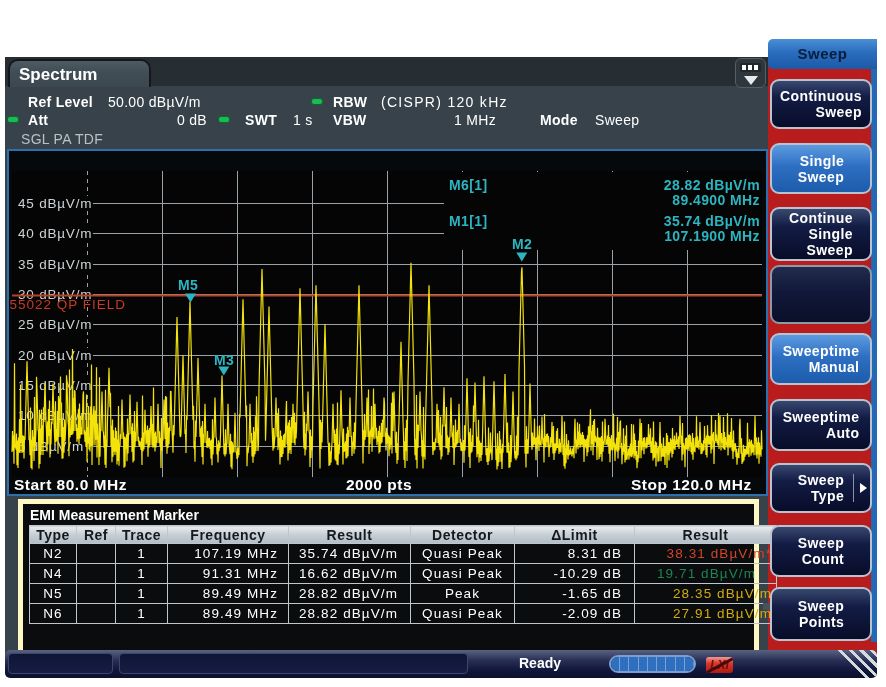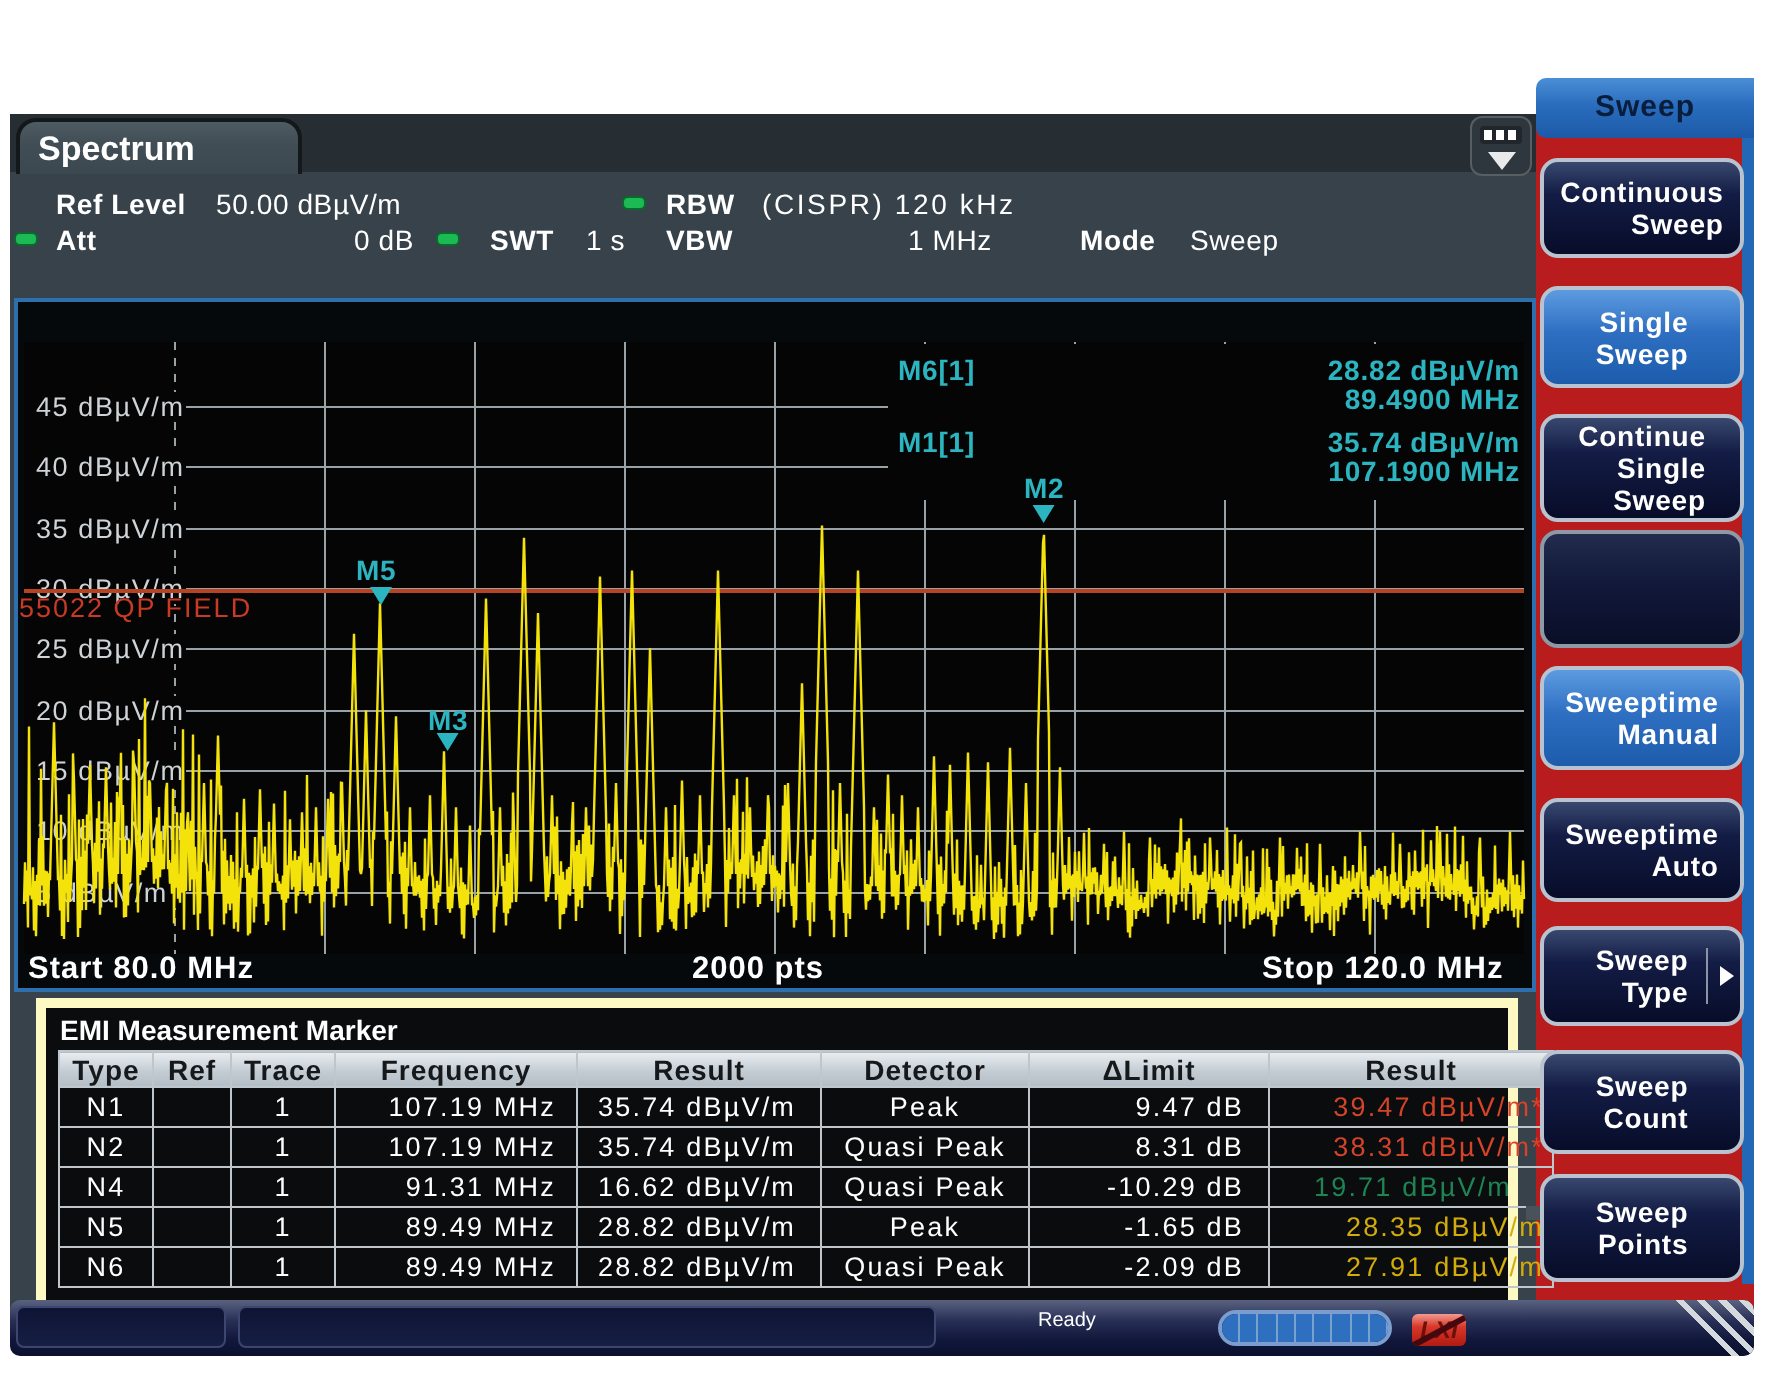--- a/index.html
+++ b/index.html
@@ -61,20 +61,23 @@
       <span class="abs b" style="left:23px;">Att</span>
       <span class="abs" style="left:172px;">0 dB</span>
       <span class="led" style="left:213px;top:4px;"></span>
       <span class="abs b" style="left:240px;">SWT</span>
         <span class="abs" style="left:288px;">1 s</span>
       <span class="abs b" style="left:328px;">VBW</span>
       <span class="abs" style="left:449px;">1 MHz</span>
       <span class="abs b" style="left:535px;">Mode</span>
         <span class="abs" style="left:590px;">Sweep</span>
     </div>
+    <div class="abs hrow" style="top:74px;color:#b9c1c5;">
+      <span class="abs" style="left:16px;">SGL PA TDF</span>
+    </div>
 
     <div class="abs" id="chartbox"></div>
     <svg class="abs" id="plot" style="left:7px;top:114px;overflow:visible;" width="750" height="306" viewBox="12 153 750 306">
       <rect x="12" y="153" width="750" height="306" fill="#050505"></rect>
       <g stroke="#99a3a7" stroke-width="1">
         <line x1="87.5" y1="153" x2="87.5" y2="459" stroke-dasharray="4 4"></line>
         <line x1="162.5" y1="153" x2="162.5" y2="459"></line>
         <line x1="237.5" y1="153" x2="237.5" y2="459"></line>
         <line x1="312.5" y1="153" x2="312.5" y2="459"></line>
         <line x1="387.5" y1="153" x2="387.5" y2="459"></line>
@@ -157,30 +160,20 @@
               <th>Type</th>
               <th>Ref</th>
               <th>Trace</th>
               <th>Frequency</th>
               <th>Result</th>
               <th>Detector</th>
               <th>ΔLimit</th>
               <th>Result</th>
             </tr>
         <tr>
-              <td style="text-align:center">N1</td>
-              <td></td>
-              <td style="text-align:center">1</td>
-              <td style="text-align:right;padding-right:10px">107.19 MHz</td>
-              <td style="padding-left:10px">35.74 dBµV/m</td>
-              <td style="text-align:center">Peak</td>
-              <td style="text-align:right;padding-right:12px">9.47 dB</td>
-              <td style="text-align:right;color:#d5442a;padding-right:4px">39.47 dBµV/m*</td>
-            </tr>
-        <tr>
               <td style="text-align:center">N2</td>
               <td></td>
               <td style="text-align:center">1</td>
               <td style="text-align:right;padding-right:10px">107.19 MHz</td>
               <td style="padding-left:10px">35.74 dBµV/m</td>
               <td style="text-align:center">Quasi Peak</td>
               <td style="text-align:right;padding-right:12px">8.31 dB</td>
               <td style="text-align:right;color:#d5442a;padding-right:4px">38.31 dBµV/m*</td>
             </tr>
         <tr>
@@ -227,21 +220,21 @@
   <div class="abs btn empty" style="top:265px;height:59px;"></div>
   <div class="abs btn sel" style="top:333px;height:52px;">Sweeptime<br>Manual</div>
   <div class="abs btn" style="top:399px;height:52px;">Sweeptime<br>Auto</div>
   <div class="abs btn" style="top:463px;height:50px;">Sweep<br>Type<div class="abs" style="left:81px;top:9px;width:1px;height:28px;background:#8a93a8;"></div><div class="abs" style="left:88px;top:18px;width:0;height:0;border-top:5px solid transparent;border-bottom:5px solid transparent;border-left:7px solid #fff;"></div></div>
   <div class="abs btn" style="top:525px;height:52px;">Sweep<br>Count</div>
   <div class="abs btn" style="top:587px;height:54px;">Sweep<br>Points</div>
 
   <div class="abs" id="statusbar">
     <div class="pill" style="left:3px;width:105px;"></div>
     <div class="pill" style="left:114px;width:349px;"></div>
-    <div class="abs" style="left:514px;top:5px;color:#fff;font-weight:normal;font-size:10px;">Ready</div>
+    <div class="abs" style="left:514px;top:5px;color:#fff;font-weight:bold;font-size:14px;">Ready</div>
     <div class="abs" style="left:604px;top:5px;width:87px;height:18px;background:#0b1233;border:2px solid #7c9ecf;border-radius:9px;overflow:hidden;">
       <div style="display:flex;height:100%;">
           <div style="flex:1;background:#2f6fc0;border-right:1px solid #7aa0cf;"></div>
           <div style="flex:1;background:#2f6fc0;border-right:1px solid #7aa0cf;"></div>
           <div style="flex:1;background:#2f6fc0;border-right:1px solid #7aa0cf;"></div>
           <div style="flex:1;background:#2f6fc0;border-right:1px solid #7aa0cf;"></div>
           <div style="flex:1;background:#2f6fc0;border-right:1px solid #7aa0cf;"></div>
           <div style="flex:1;background:#2f6fc0;border-right:1px solid #7aa0cf;"></div>
           <div style="flex:1;background:#2f6fc0;border-right:1px solid #7aa0cf;"></div>
           <div style="flex:1;background:#2f6fc0;border-right:1px solid #7aa0cf;"></div>

